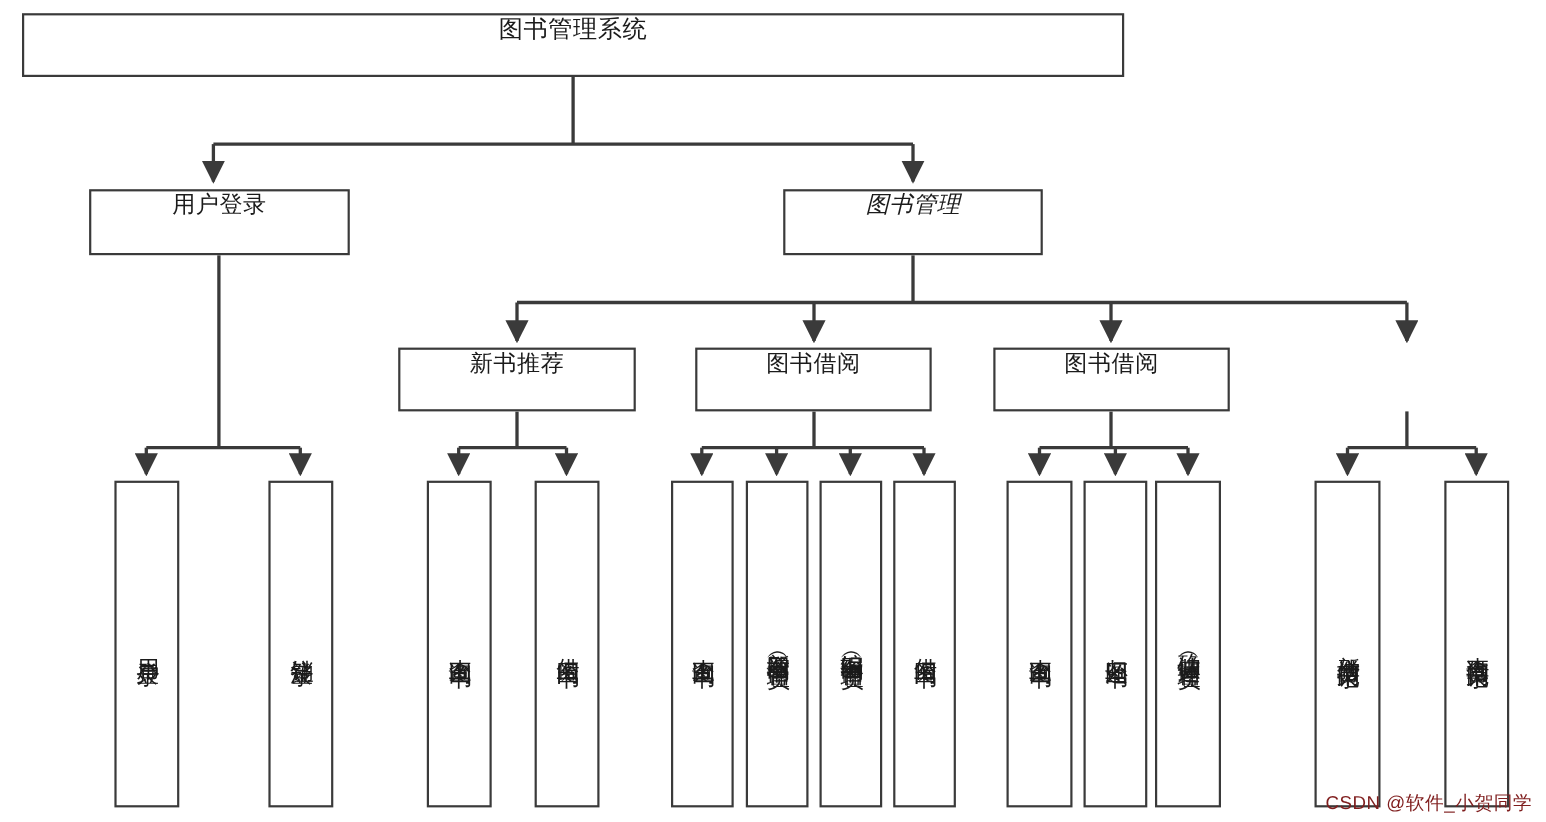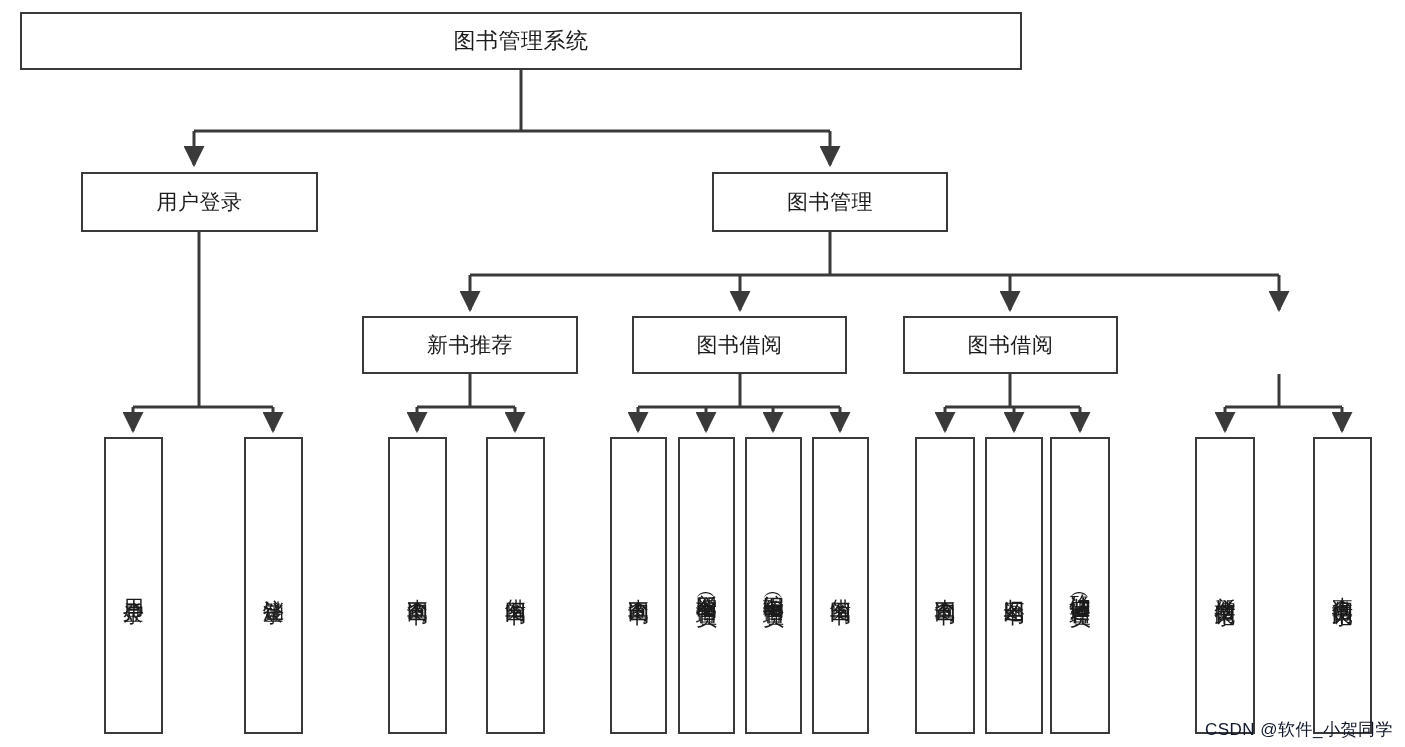--- a/index.html
+++ b/index.html
@@ -25,21 +25,21 @@
     width: 1405px;
     height: 747px;
     pointer-events: none;
   }
   .node {
     position: absolute;
     box-sizing: border-box;
     border: 2px solid #3a3a3a;
     background: #ffffff;
     display: flex;
-    align-items: center;
+    align-items: flex-start;
     justify-content: center;
     color: #1b1b1b;
     font-size: 21px;
     line-height: 1.2;
     letter-spacing: 0.5px;
     z-index: 2;
   }
   .node.root {
     font-size: 22px;
   }
@@ -58,21 +58,21 @@
     letter-spacing: 2px;
   }
   .node .htext {
     white-space: nowrap;
   }
   #watermark {
     position: absolute;
     right: 12px;
     bottom: 6px;
     font-size: 17px;
-    color: #0f172a;
+    color: #7f1d1d;
     letter-spacing: 0.5px;
     z-index: 3;
     white-space: nowrap;
   }
 </style>
 </head>
 <body>
 
 <div id="diagram-root">
 
@@ -126,21 +126,21 @@
     </g>
   </svg>
 
   <div class="node root" style="left:20px; top:12px; width:1002px; height:58px;">
     <span class="htext">图书管理系统</span>
   </div>
 
   <div class="node" style="left:81px; top:172px; width:237px; height:60px;">
     <span class="htext">用户登录</span>
   </div>
-  <div class="node" style="left:712px; top:172px; width:236px; height:60px;">
+  <div class="node" style="left:712px; top:172px; width:236px; height:60px;font-style:italic;">
     <span class="htext">图书管理</span>
   </div>
 
   <div class="node" style="left:362px; top:316px; width:216px; height:58px;">
     <span class="htext">新书推荐</span>
   </div>
   <div class="node" style="left:632px; top:316px; width:215px; height:58px;">
     <span class="htext">图书借阅</span>
   </div>
   <div class="node" style="left:903px; top:316px; width:215px; height:58px;">

